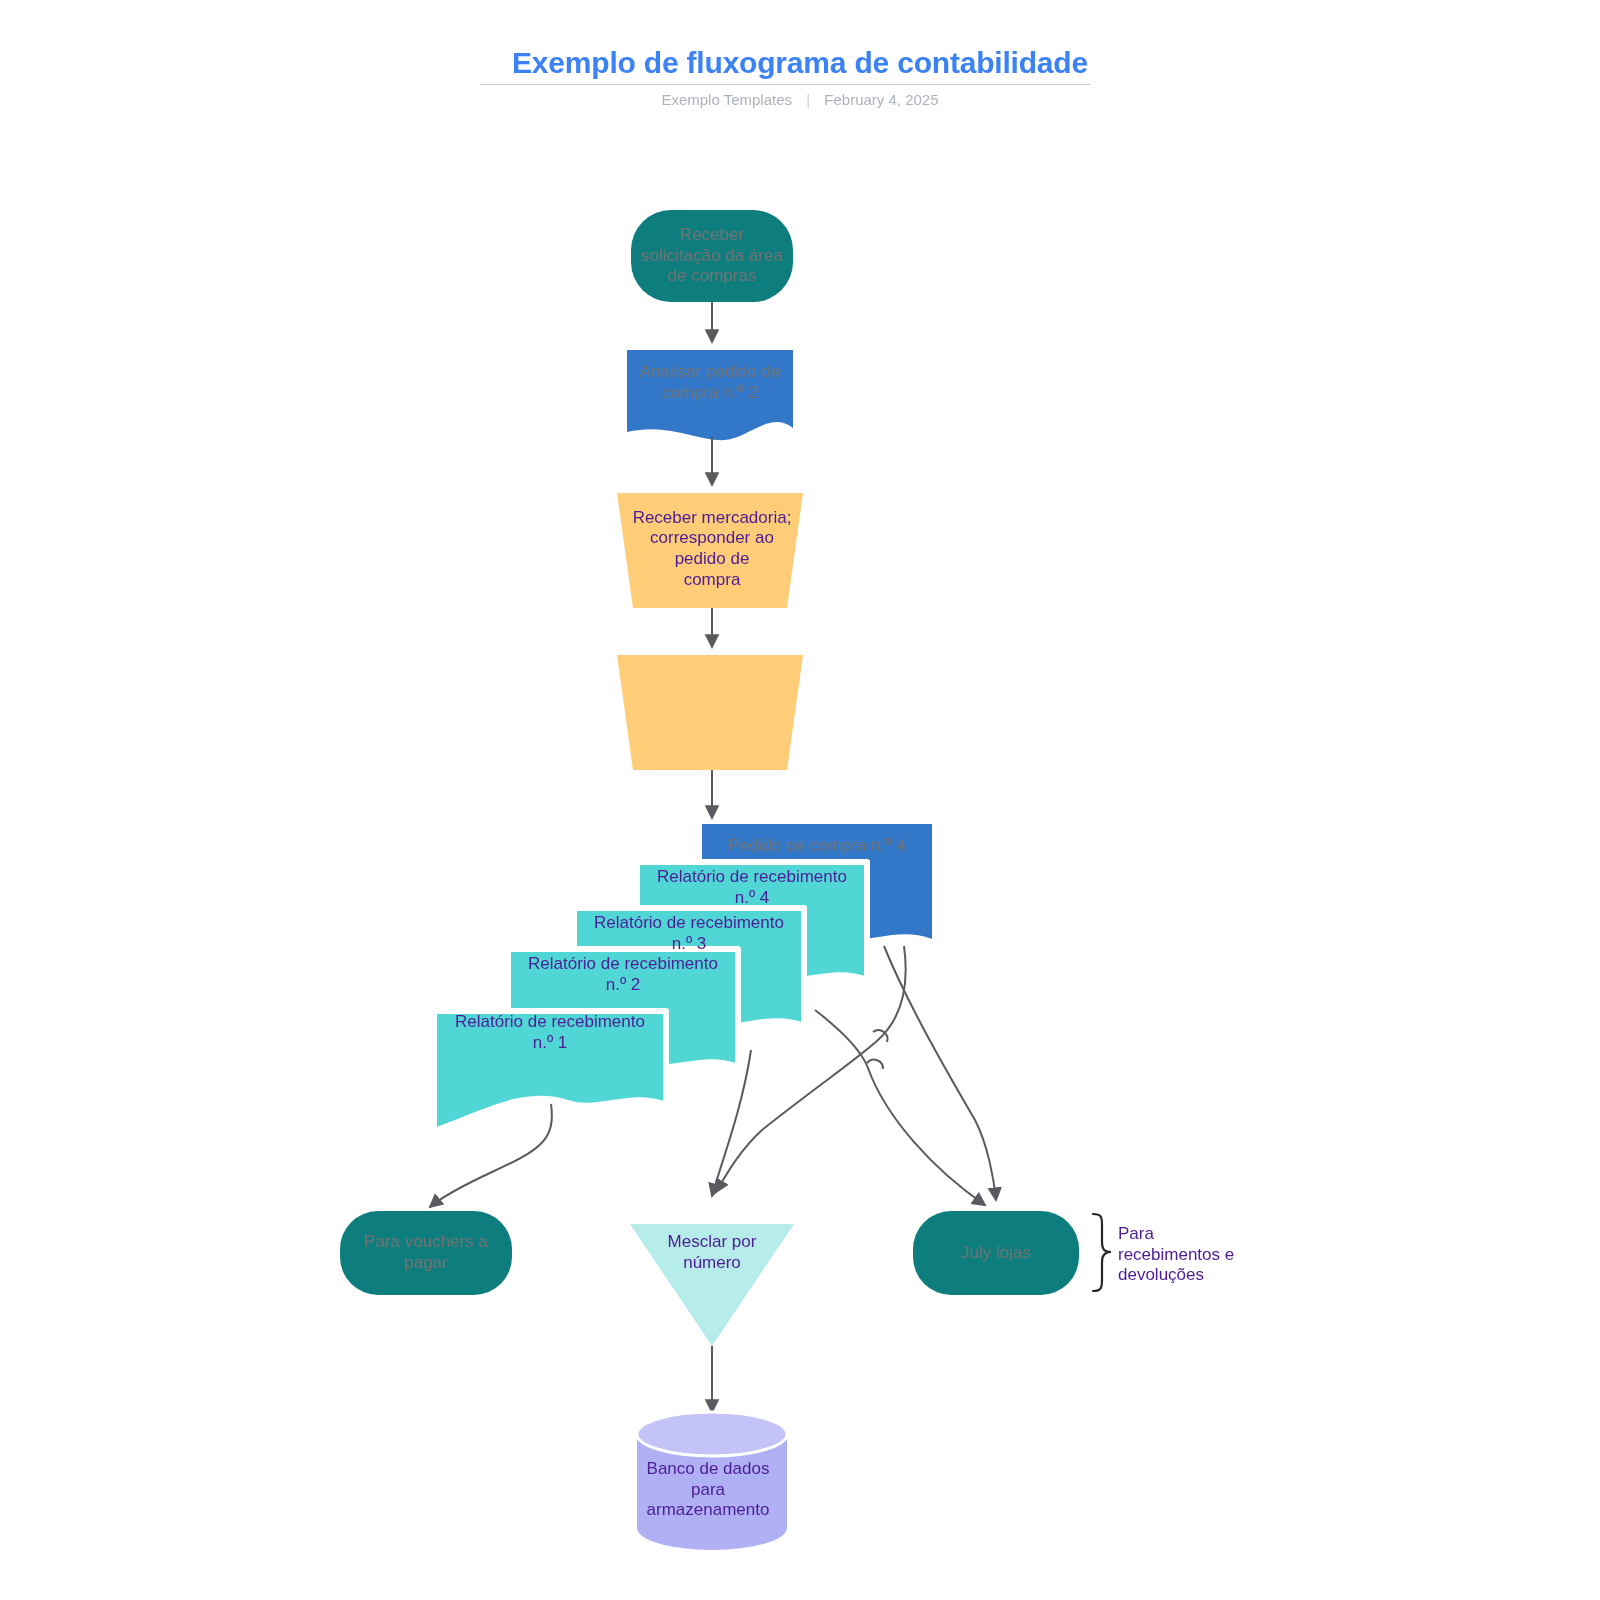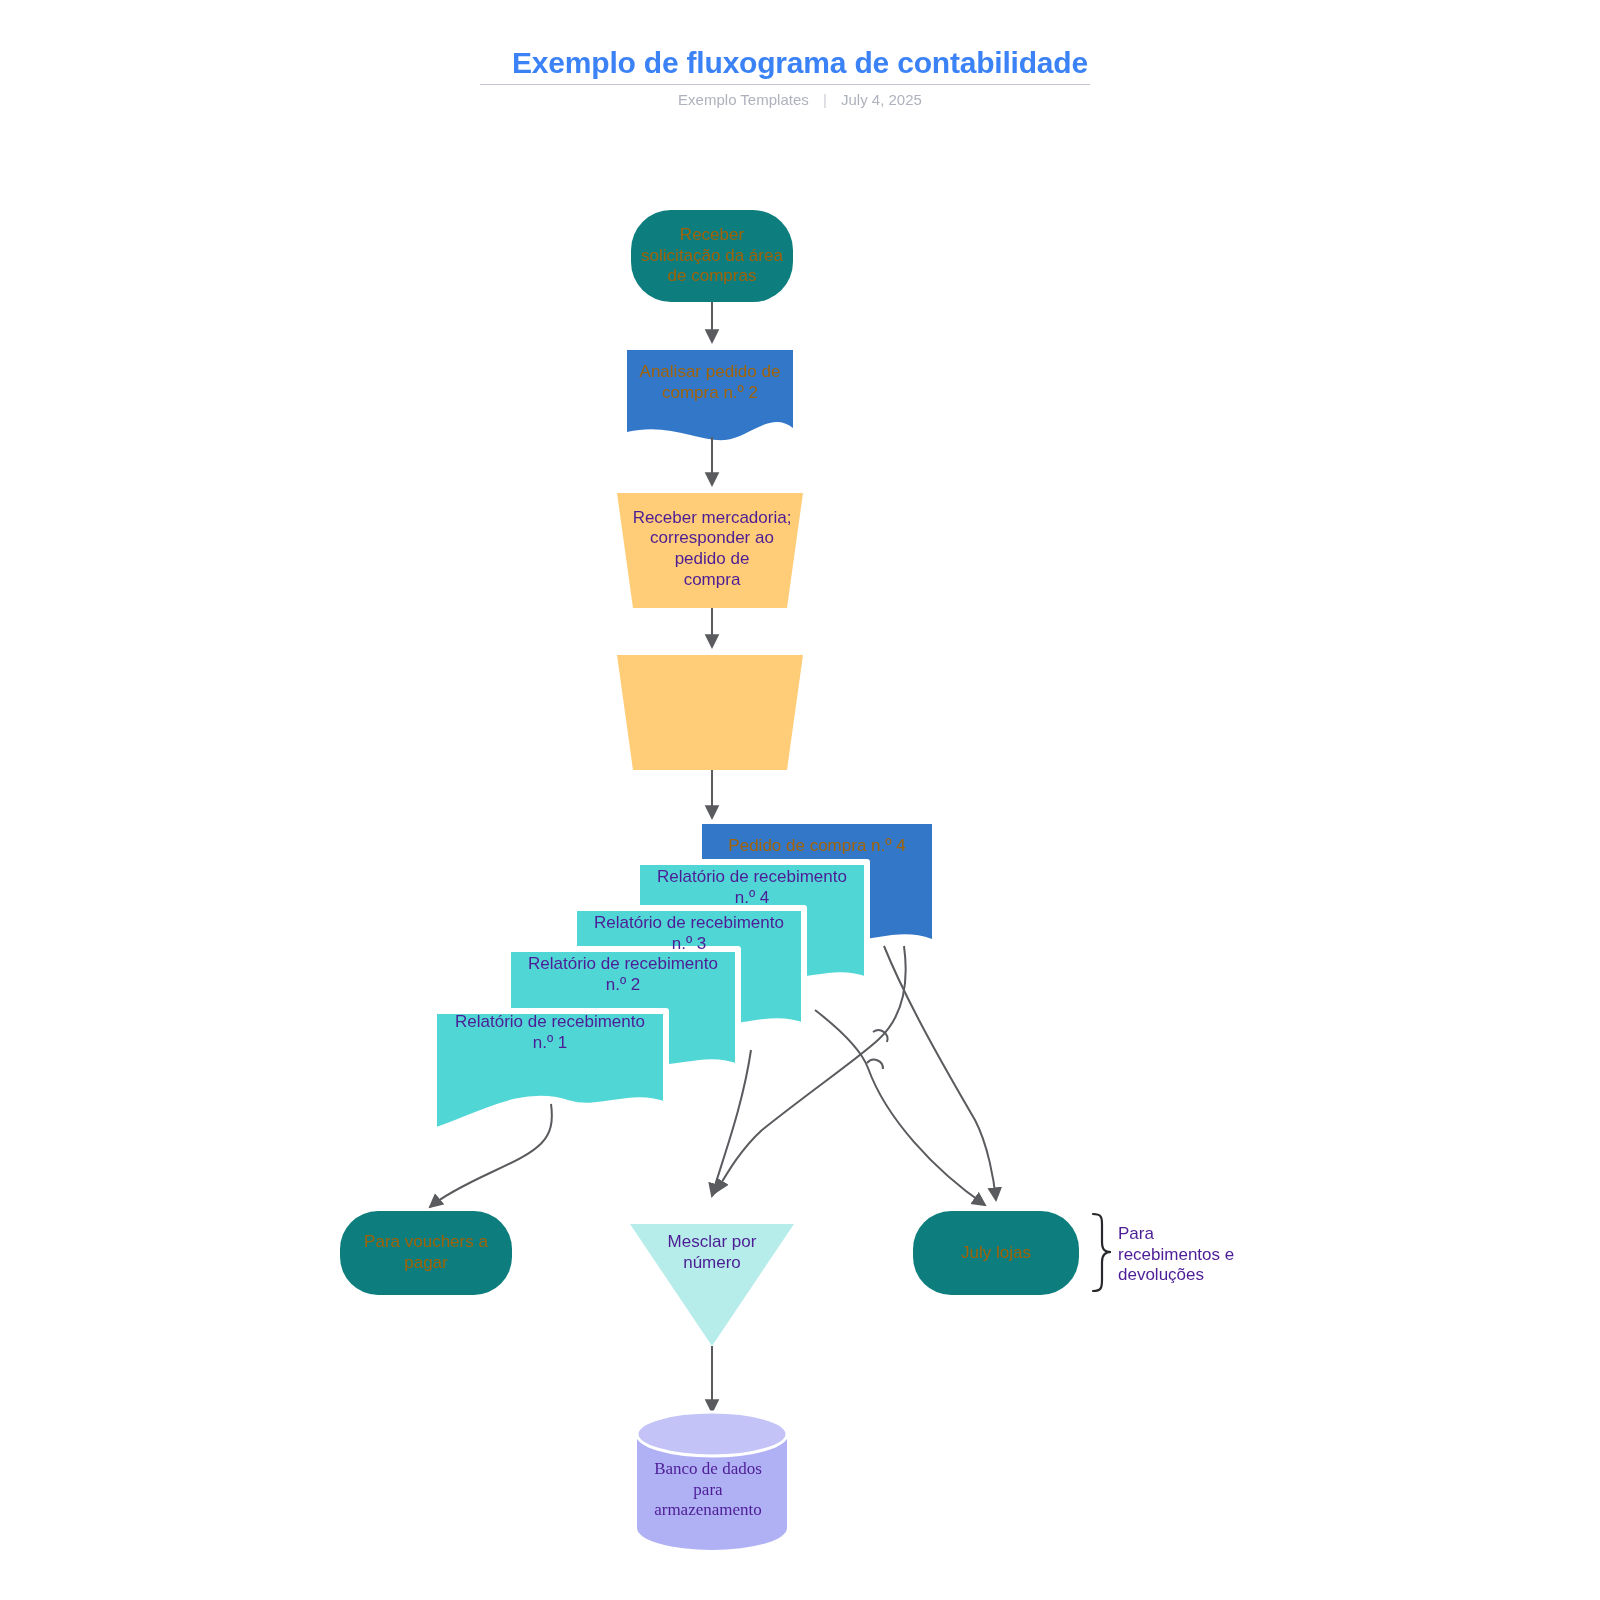--- a/index.html
+++ b/index.html
@@ -80,33 +80,33 @@
   .node-label {
     position: absolute;
     display: flex;
     align-items: center;
     justify-content: center;
     text-align: center;
     line-height: 1.22;
     font-size: 17px;
     pointer-events: none;
   }
-  .lbl-white { color: #a16207; }
+  .lbl-white { color: #737373; }
   .lbl-dark  { color: #4c1d95; }
 </style>
 </head>
 <body>
 
 <div id="header">
   <div id="doc-title">Exemplo de fluxograma de contabilidade</div>
   <div id="title-rule"></div>
   <div id="doc-meta">
     <span>Exemplo Templates</span>
     <span class="sep">|</span>
-    <span>July 4, 2025</span>
+    <span>February 4, 2025</span>
   </div>
 </div>
 
 <div id="canvas">
 
   <svg id="edges" viewBox="0 0 1600 1600">
     <defs>
       <marker id="arrow" viewBox="0 0 12 12" refX="9.5" refY="6" markerWidth="8" markerHeight="8" orient="auto-start-reverse">
         <path d="M0,0.5 L11,6 L0,11.5 z" fill="#595b5e"></path>
       </marker>
@@ -201,15 +201,15 @@
   <div class="node-label lbl-dark" style="left:434px; top:1000px; width:232px; height:66px;">Relatório de recebimento<br>n.º 1</div>
 
   <div class="node-label lbl-white" style="left:340px; top:1211px; width:172px; height:84px;">Para vouchers a<br>pagar</div>
 
   <div class="node-label lbl-dark" style="left:640px; top:1222px; width:144px; height:62px;">Mesclar por<br>número</div>
 
   <div class="node-label lbl-white" style="left:913px; top:1211px; width:166px; height:84px;">July lojas</div>
 
   <div class="node-label lbl-dark" style="left:1118px; top:1219px; width:170px; height:72px; justify-content:flex-start; text-align:left;">Para<br>recebimentos e<br>devoluções</div>
 
-  <div class="node-label lbl-dark" style="left:637px; top:1452px; width:142px; height:76px;font-family:Liberation Serif, serif;">Banco de dados<br>para<br>armazenamento</div>
+  <div class="node-label lbl-dark" style="left:637px; top:1452px; width:142px; height:76px;">Banco de dados<br>para<br>armazenamento</div>
 
 </div>
 
 </body></html>

